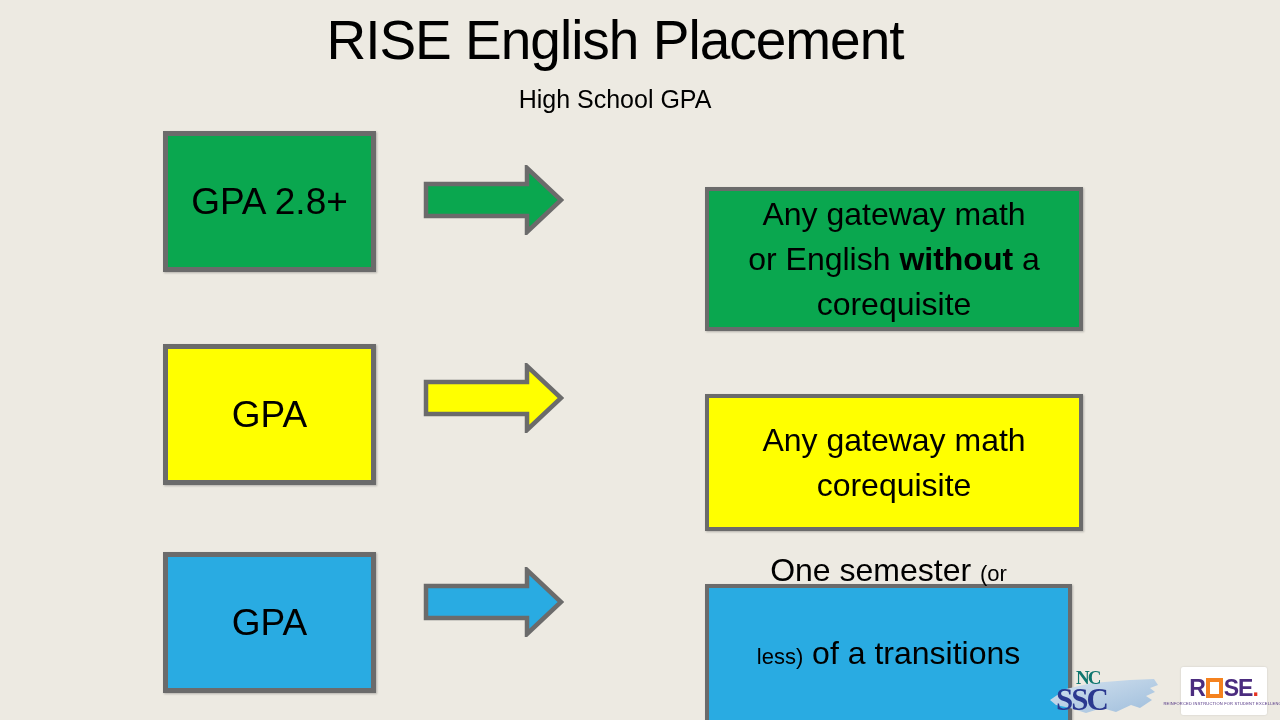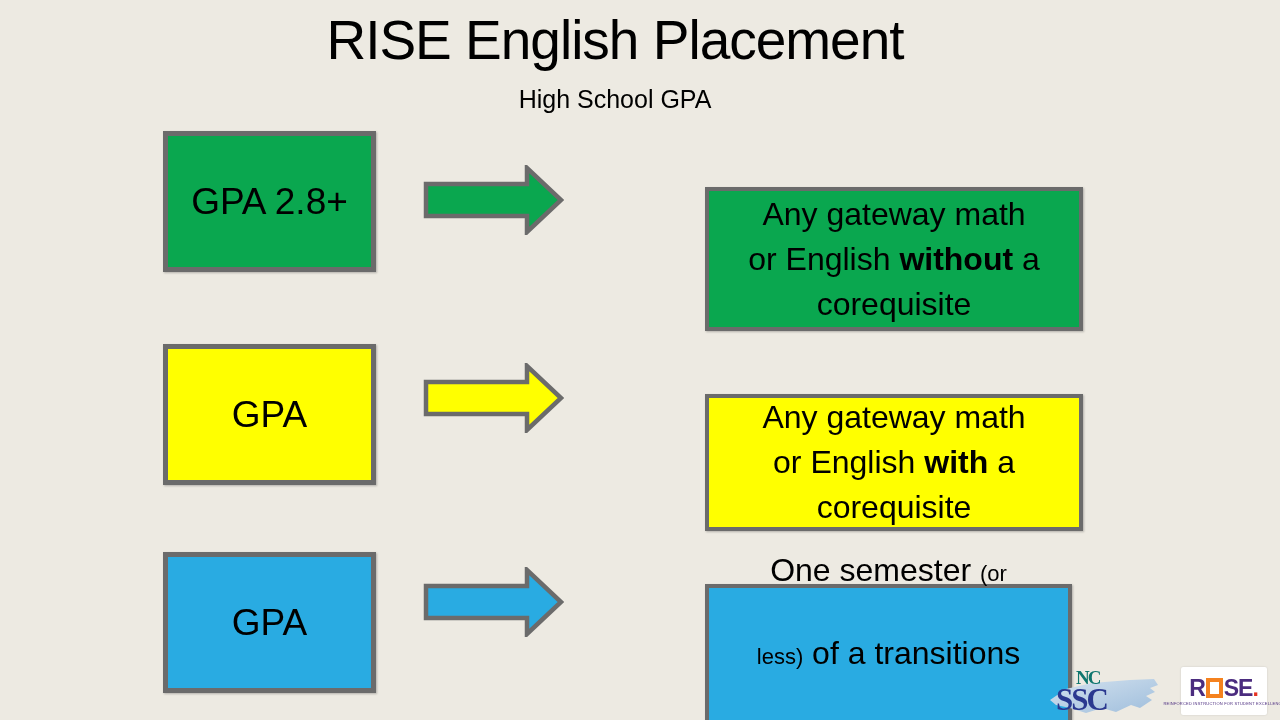--- a/index.html
+++ b/index.html
@@ -113,21 +113,20 @@
 
   <div class="row2">
     <div class="gpa-box">
       <span class="gpa-line">GPA</span>
     </div>
     <svg class="arrow" viewBox="0 0 141 70">
       <polygon points="3,19 104,19 104,3 138,35 104,67 104,51 3,51" stroke="#6B6B6B" stroke-width="4.5" stroke-linejoin="miter" fill="#FFFF00"></polygon>
     </svg>
     <div class="outcome-box em-bold">
       <span class="outcome-line"><span class="seg-a">Any gateway math</span><span class="seg-b"></span><span class="seg-c"></span></span>
-      <span class="outcome-line"><span class="seg-a">or English </span><span class="seg-b">with</span><span class="seg-c"> a</span></span>
       <span class="outcome-line"><span class="seg-a">corequisite</span><span class="seg-b"></span><span class="seg-c"></span></span>
     </div>
   </div>
 
   <div class="row3">
     <div class="gpa-box">
       <span class="gpa-line">GPA</span>
     </div>
     <svg class="arrow" viewBox="0 0 141 70">
       <polygon points="3,19 104,19 104,3 138,35 104,67 104,51 3,51" stroke="#6B6B6B" stroke-width="4.5" stroke-linejoin="miter" fill="#29ABE2"></polygon>

